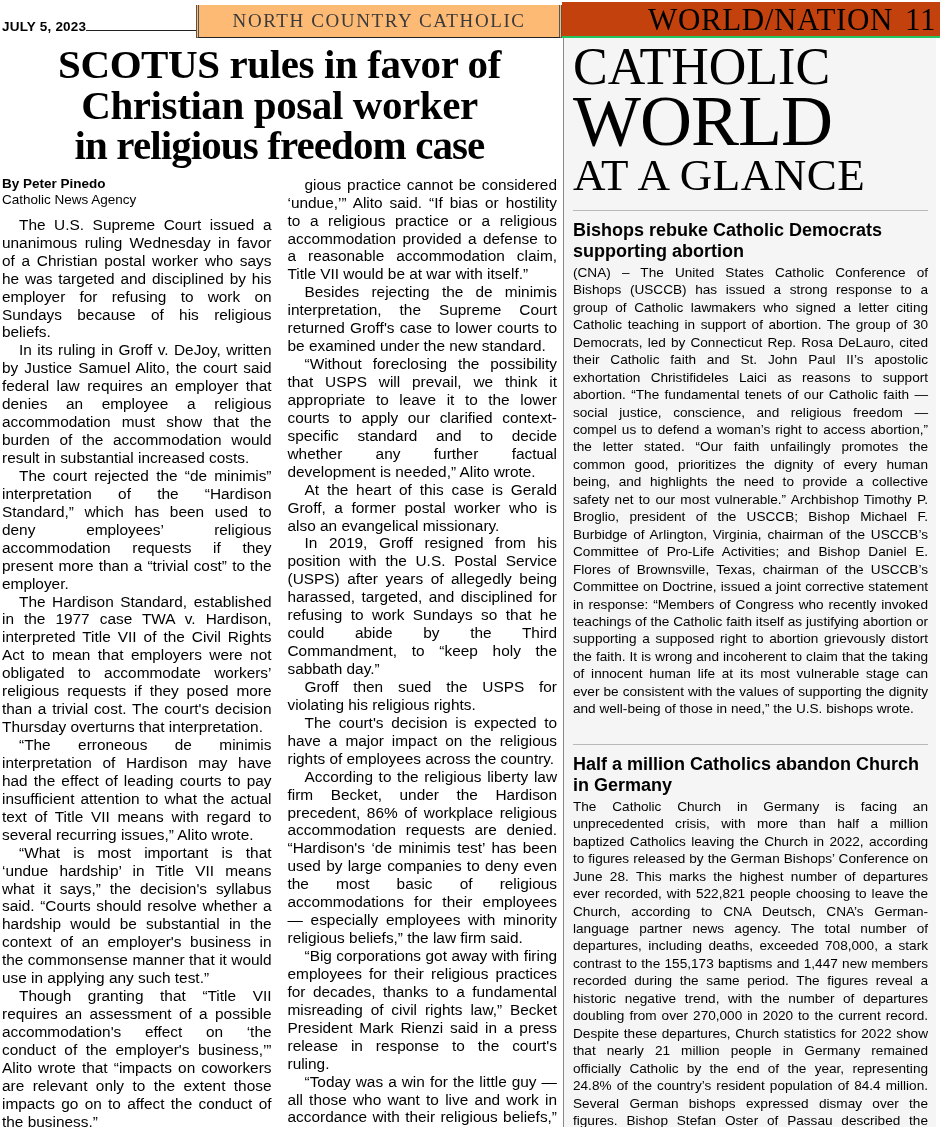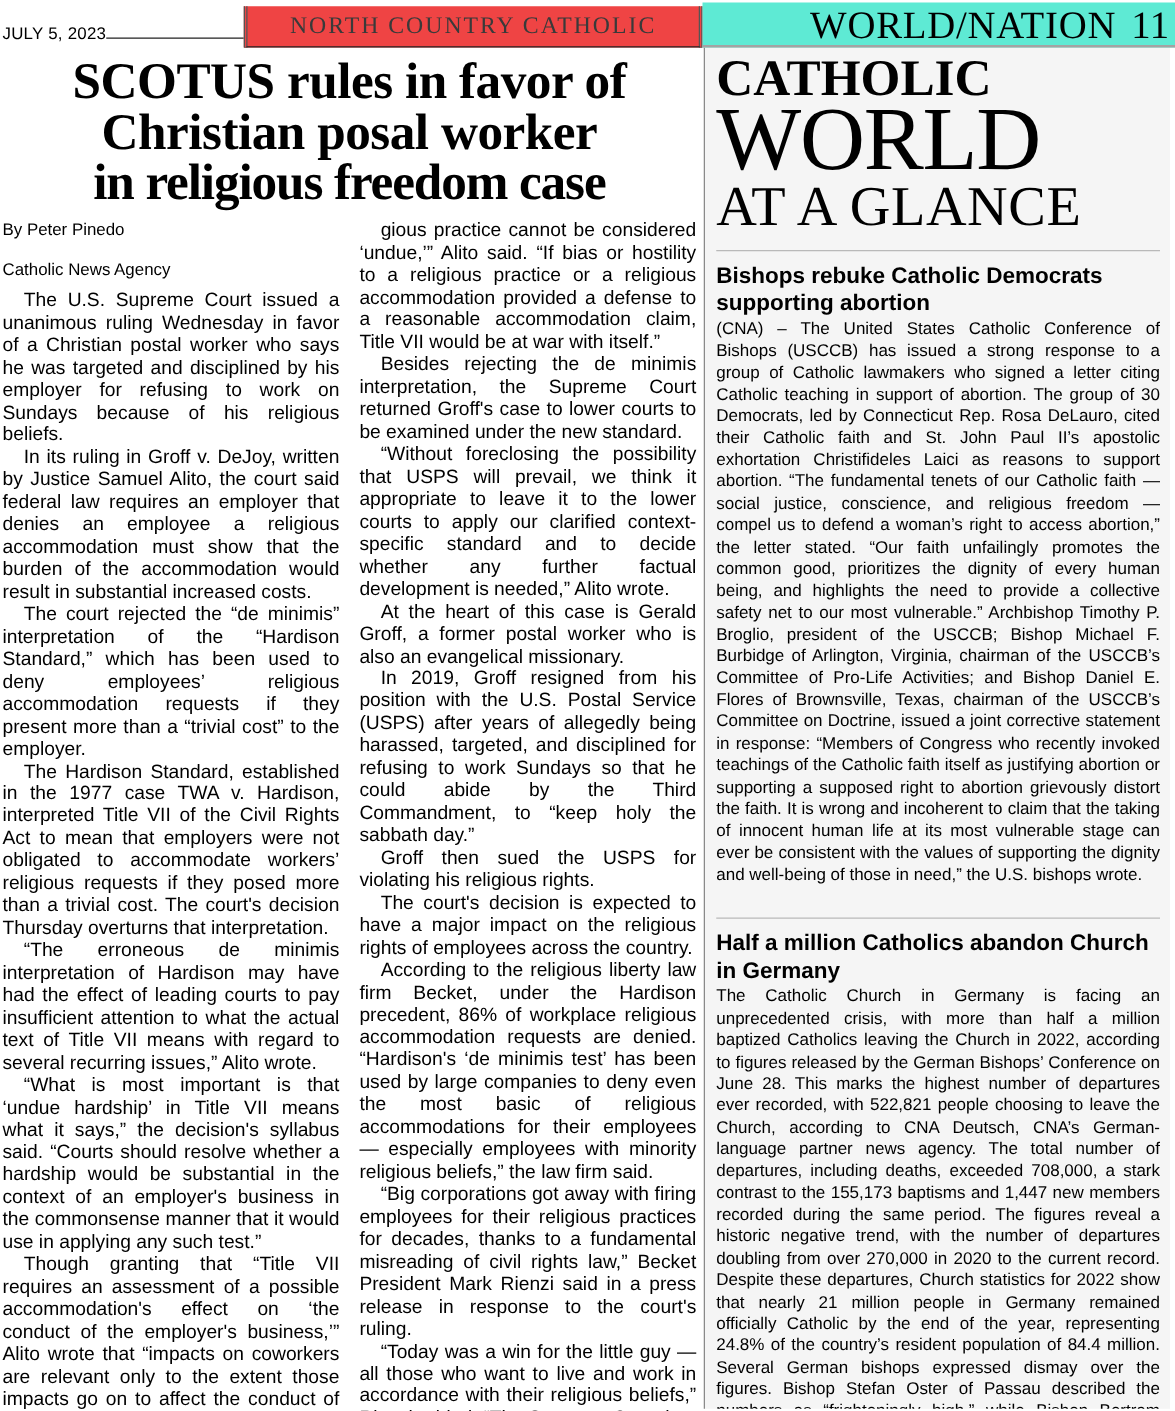--- a/index.html
+++ b/index.html
@@ -19,57 +19,57 @@
   
   .masthead {
     position: relative;
     height: 38px;
     display: flex;
     align-items: flex-end;
     box-sizing: border-box;
   }
   .masthead-date {
     font-family: "Liberation Sans", sans-serif;
-    font-weight: normal;
+    font-weight: bold;
     font-size: 13.5px;
     letter-spacing: 0.2px;
     line-height: 1;
     padding: 0 0 5px 2px;
     white-space: nowrap;
     flex: 0 0 auto;
   }
   .masthead-rule-left {
     flex: 0 0 auto;
     width: 110px;
     height: 1px;
     background: #222;
     margin-bottom: 7px;
   }
   .masthead-paper-box {
     flex: 1 1 auto;
     border-left: 3px double #555;
     border-right: 3px double #555;
     border-bottom: 1px solid #222;
-    background: #ef4444;
+    background: #fdba74;
     height: 32px;
     display: flex;
     align-items: center;
     justify-content: center;
   }
   .masthead-paper {
     font-family: "Liberation Serif", serif;
     font-size: 19px;
     letter-spacing: 1.6px;
     color: #3a3a3a;
     white-space: nowrap;
   }
   .masthead-section-box {
     flex: 0 0 378px;
-    border-bottom: 2px solid #a3a3a3;
-    background: #5eead4;
+    border-bottom: 2px solid #22c55e;
+    background: #c2410c;
     height: 36px;
     display: flex;
     align-items: center;
     justify-content: flex-end;
     padding-right: 4px;
     box-sizing: border-box;
   }
   .masthead-section {
     font-family: "Liberation Serif", serif;
     font-size: 31px;
@@ -114,24 +114,24 @@
     display: flex;
     gap: 16px;
     margin-top: 10px;
   }
   .story-col {
     flex: 1 1 0;
     min-width: 0;
   }
   .byline {
     font-family: "Liberation Sans", sans-serif;
-    font-weight: normal;
+    font-weight: bold;
     font-size: 13.5px;
     line-height: 1.18;
-    margin: 0 0 16px 0;
+    margin: 0 0 0 0;
   }
   .byline-source {
     font-family: "Liberation Sans", sans-serif;
     font-weight: normal;
     font-size: 13.5px;
     line-height: 1.2;
     margin: 0 0 8px 0;
   }
   .story-col p {
     font-family: Liberation Sans, sans-serif;
@@ -156,22 +156,21 @@
   }
   .cw-title {
     font-family: "Liberation Serif", serif;
     font-weight: normal;
     line-height: 0.88;
     margin: 4px 0 0 0;
     letter-spacing: 0px;
   }
   .cw-title .cw1 {
     display: block;
-    font-size: 41px;
-    font-weight: bold;
+    font-size: 52px;
   }
   .cw-title .cw2 {
     display: block;
     font-size: 72px;
     letter-spacing: -1px;
   }
   .cw-title .cw3 {
     display: block;
     font-size: 45px;
     letter-spacing: 0.5px;

